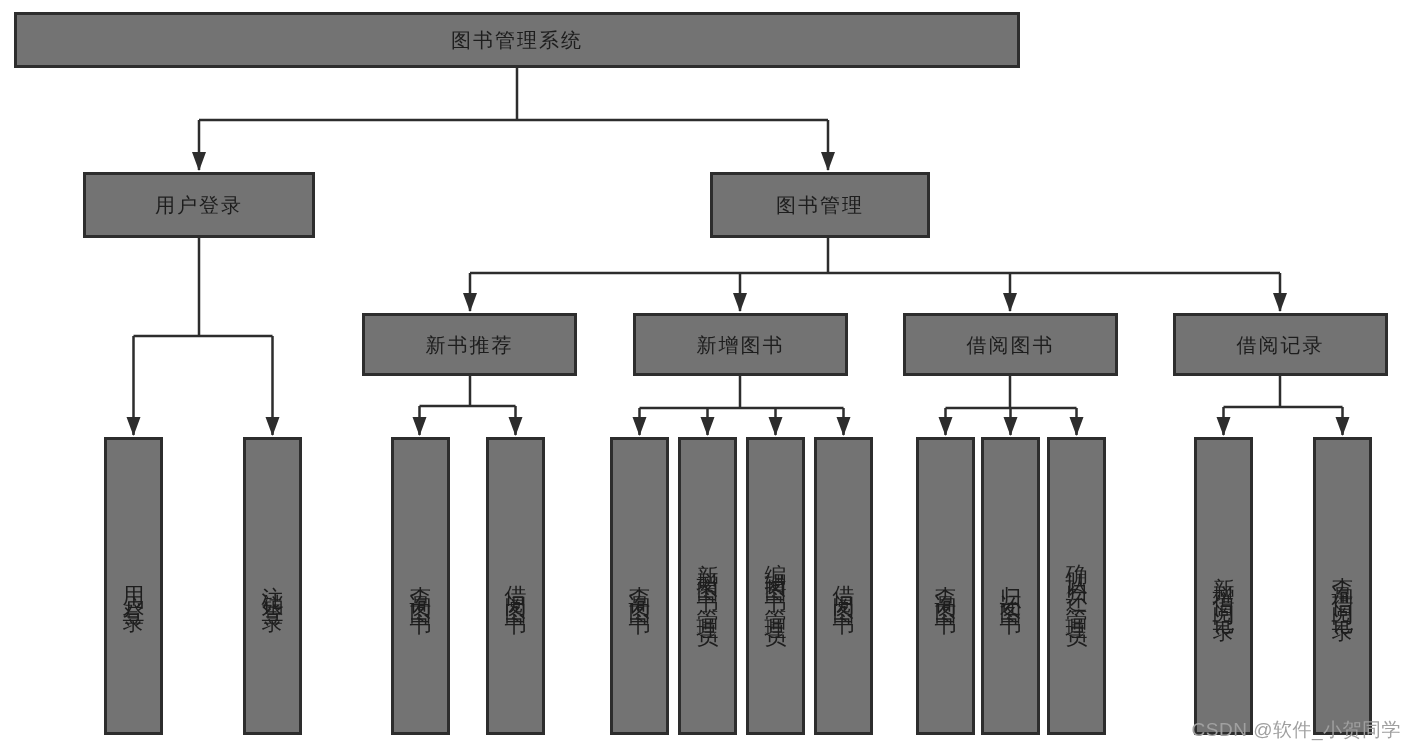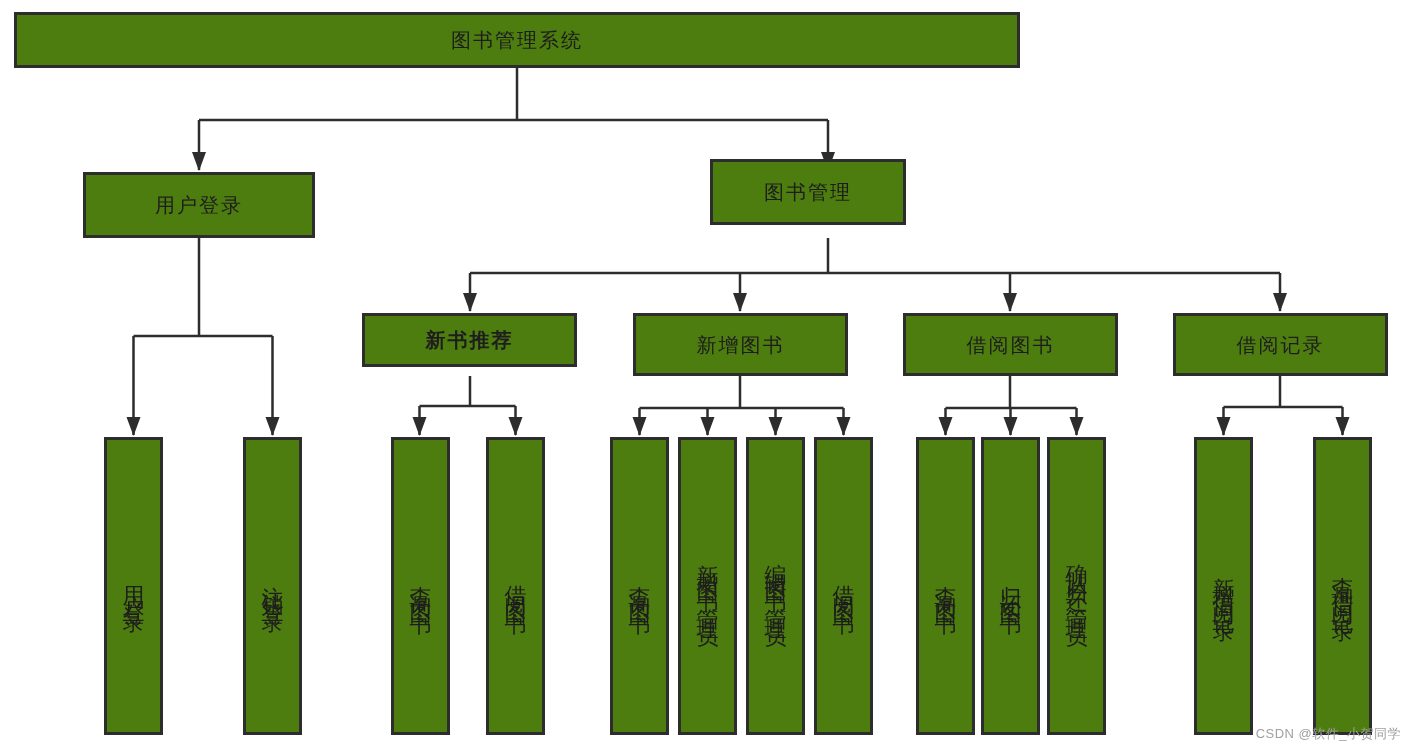--- a/index.html
+++ b/index.html
@@ -8,33 +8,33 @@
     background:var(--background,#ffffff);
     font-family:"Liberation Sans", sans-serif;
     color:var(--text,#1d1d1d);
     overflow:hidden;
   }
   svg.connectors { position:absolute; left:0; top:0; width:1405px; height:747px; z-index:1; }
   .connectors .line  { fill:none; stroke:var(--line,#2d2d2d); stroke-width:2.5; }
   .connectors .arrow { fill:var(--line,#2d2d2d); stroke:none; }
   .node {
     position:absolute; box-sizing:border-box; z-index:2;
-    border:3px solid var(--box-border,#2d2d2d); background:#4d7c0f;
+    border:3px solid var(--box-border,#2d2d2d); background:#737373;
     display:flex; align-items:center; justify-content:center;
     font-size:20px; letter-spacing:2px; line-height:1.2;
     white-space:nowrap;
   }
   .node.leaf {
     writing-mode:vertical-rl; text-orientation:mixed;
     font-size:22px; letter-spacing:9px; line-height:1;
     white-space:normal;
   }
   .watermark {
     position:absolute; right:4px; bottom:4px; z-index:3;
-    font-size:13px; letter-spacing:0.5px;
+    font-size:19px; letter-spacing:0.5px;
     color:var(--watermark,#a0a0a0);
     text-align:right;
   }
 </style>
 </head>
 <body>
 
 <div class="stage">
 
   <svg class="connectors" viewBox="0 0 1405 747" aria-hidden="true">
@@ -52,23 +52,23 @@
       M133.5 436 l-7 -19 h14 z M272.5 436 l-7 -19 h14 z
       M419.5 436 l-7 -19 h14 z M515.5 436 l-7 -19 h14 z
       M639.5 436 l-7 -19 h14 z M707.5 436 l-7 -19 h14 z M775.5 436 l-7 -19 h14 z M843.5 436 l-7 -19 h14 z
       M945.5 436 l-7 -19 h14 z M1010.5 436 l-7 -19 h14 z M1076.5 436 l-7 -19 h14 z
       M1223.5 436 l-7 -19 h14 z M1342.5 436 l-7 -19 h14 z"></path>
   </svg>
 
   <div class="node" style="left:14px; top:12px; width:1006px; height:56px;">图书管理系统</div>
 
   <div class="node" style="left:83px; top:172px; width:232px; height:66px;">用户登录</div>
-  <div class="node" style="left:710px; top:159px; width:196px; height:66px;">图书管理</div>
+  <div class="node" style="left:710px; top:172px; width:220px; height:66px;">图书管理</div>
 
-  <div class="node" style="left:362px; top:313px; width:215px; height:54px;font-weight:bold;">新书推荐</div>
+  <div class="node" style="left:362px; top:313px; width:215px; height:63px;">新书推荐</div>
   <div class="node" style="left:633px; top:313px; width:215px; height:63px;">新增图书</div>
   <div class="node" style="left:903px; top:313px; width:215px; height:63px;">借阅图书</div>
   <div class="node" style="left:1173px; top:313px; width:215px; height:63px;">借阅记录</div>
 
   <div class="node leaf" style="left:104px; top:437px; width:59px; height:298px;">用户登录</div>
   <div class="node leaf" style="left:243px; top:437px; width:59px; height:298px;">注销登录</div>
 
   <div class="node leaf" style="left:391px; top:437px; width:59px; height:298px;">查询图书</div>
   <div class="node leaf" style="left:486px; top:437px; width:59px; height:298px;">借阅图书</div>
 

